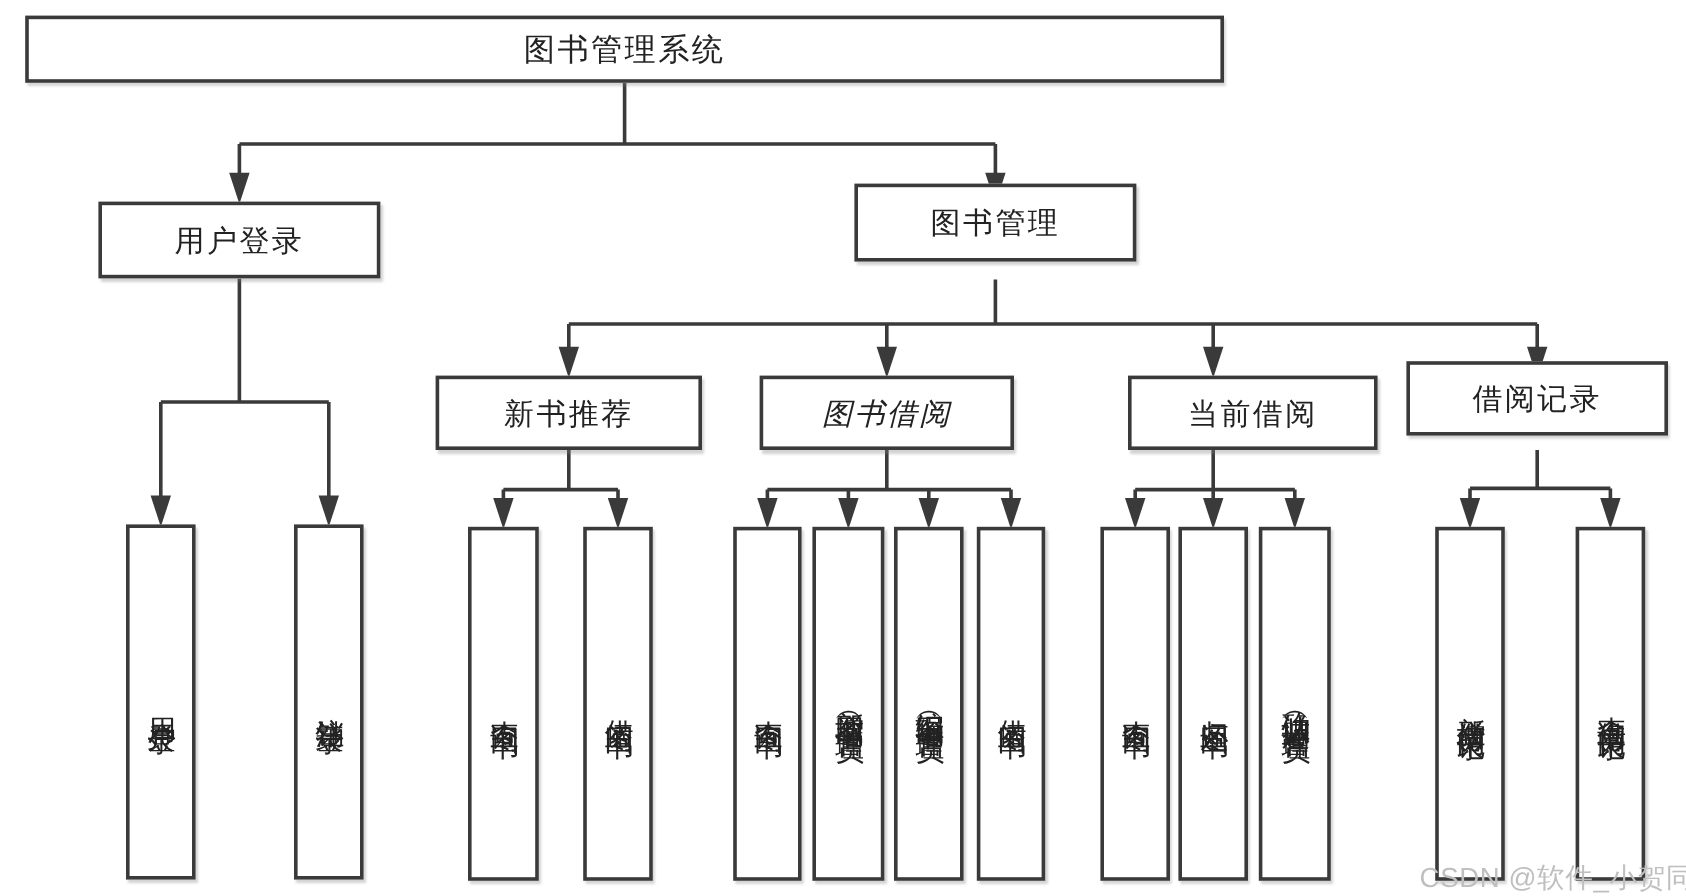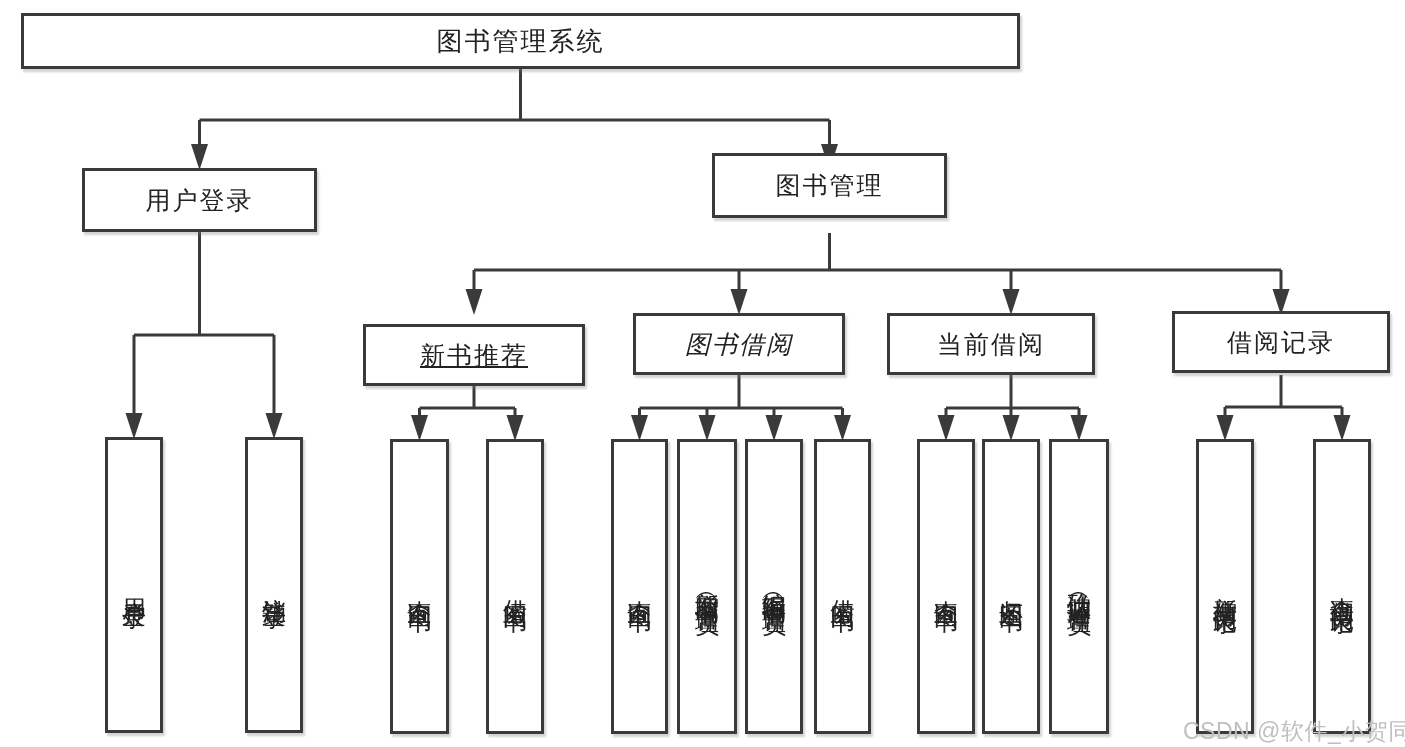--- a/index.html
+++ b/index.html
@@ -97,30 +97,30 @@
   <div id="nodes">
       <div class="node h-node root-node" style="left: 21px; top: 13px; width: 999px; height: 56px;">
         <span class="node-label">图书管理系统</span>
       </div>
       <div class="node h-node" style="left: 82px; top: 168px; width: 235px; height: 64px;">
         <span class="node-label">用户登录</span>
       </div>
       <div class="node h-node" style="left: 712px; top: 153px; width: 235px; height: 65px;">
         <span class="node-label">图书管理</span>
       </div>
-      <div class="node h-node" style="left: 363px; top: 324px; width: 222px; height: 62px; text-decoration: underline;">
+      <div class="node h-node" style="left: 363px; top: 313px; width: 222px; height: 62px;">
         <span class="node-label">新书推荐</span>
       </div>
       <div class="node h-node" style="left: 633px; top: 313px; width: 212px; height: 62px; font-style: italic;">
         <span class="node-label">图书借阅</span>
       </div>
-      <div class="node h-node" style="left: 887px; top: 313px; width: 208px; height: 62px;">
+      <div class="node h-node" style="left: 940px; top: 313px; width: 208px; height: 62px;">
         <span class="node-label">当前借阅</span>
       </div>
-      <div class="node h-node" style="left: 1172px; top: 311px; width: 218px; height: 62px;">
+      <div class="node h-node" style="left: 1172px; top: 301px; width: 218px; height: 62px;">
         <span class="node-label">借阅记录</span>
       </div>
       <div class="node v-node" style="left: 105px; top: 437px; width: 58px; height: 296px;">
         <span class="node-label">用户登录</span>
       </div>
       <div class="node v-node" style="left: 245px; top: 437px; width: 58px; height: 296px;">
         <span class="node-label">注销登录</span>
       </div>
       <div class="node v-node" style="left: 390px; top: 439px; width: 59px; height: 295px;">
         <span class="node-label">查询图书</span>

